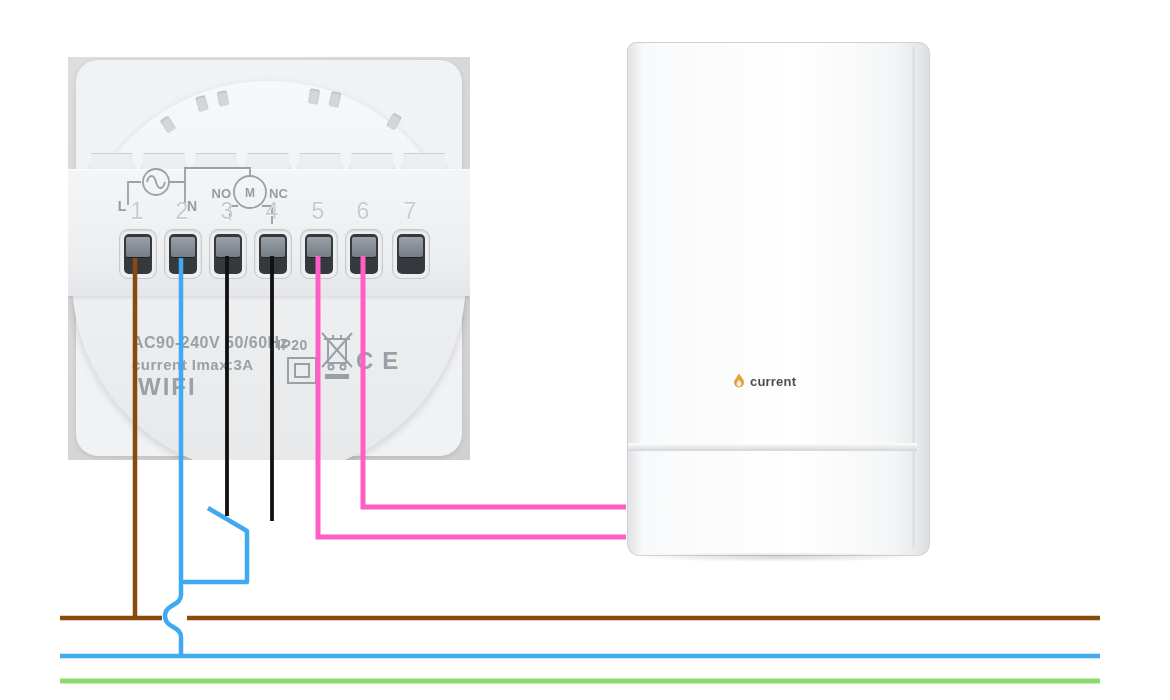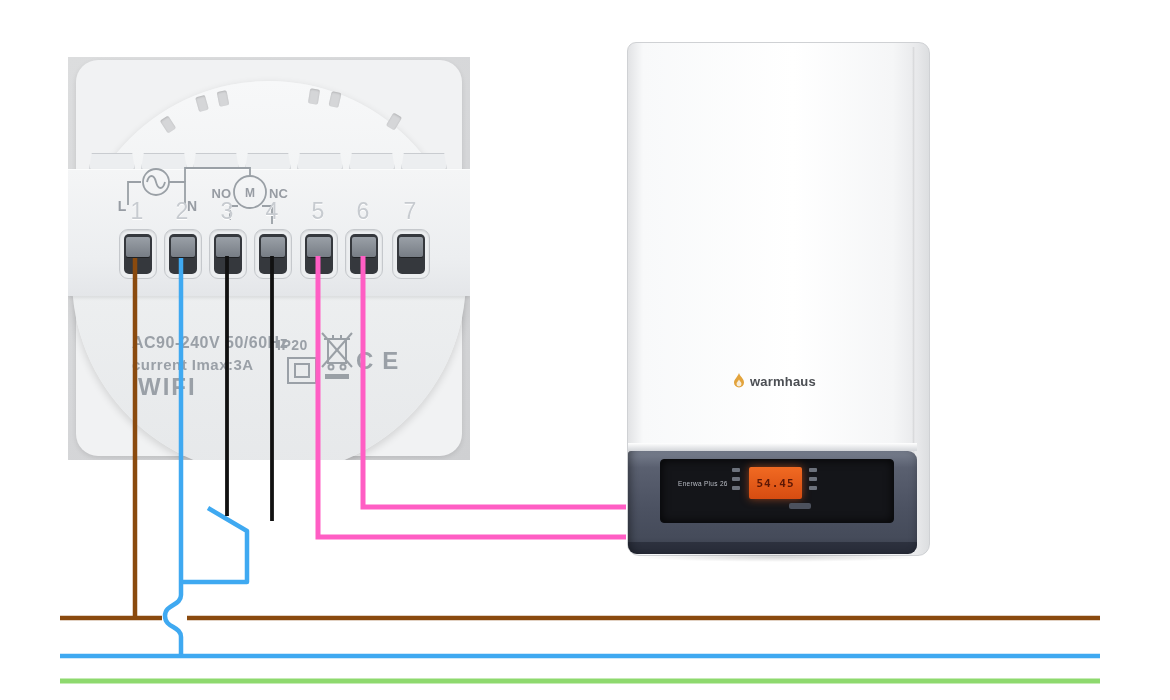--- a/index.html
+++ b/index.html
@@ -180,46 +180,25 @@
   </div>
 
   <div class="abs boiler">
     <div class="abs fold"></div>
 
     <div class="abs logo">
       <svg width="14" height="17" viewBox="0 0 14 17">
         <path d="M7 0 C8 3.5 12 5.5 12 9.5 A5 5 0 0 1 2 9.5 C2 6.5 5.5 4 7 0 Z" fill="#e2a33c"></path>
         <path fill="#f7ecd9" d="M7 6.5 C7.8 8.3 9.5 9 9.5 11 A2.5 2.5 0 0 1 4.5 11 C4.5 9.2 6.2 8.3 7 6.5 Z"></path>
       </svg>
-      <span class="brand">warmhaus</span>
+      <span class="brand">current</span>
     </div>
 
     <div class="abs panel-sep"></div>
 
-    <div class="abs panel">
-      <div class="screen">
-        <div class="model">Enerwa Plus 26</div>
-
-        <div class="btncol" style="left:71px;top:8px;">
-          <span></span>
-            <span></span>
-            <span></span>
-        </div>
-
-        <div class="lcd">54.45</div>
-
-        <div class="btncol" style="left:148px;top:8px;">
-          <span></span>
-            <span></span>
-            <span></span>
-        </div>
-
-        <div class="resetbar"></div>
-      </div>
-    </div>
   </div>
   <div class="abs boiler-shadow"></div>
 
   <svg class="abs wires" width="1170" height="700" viewBox="0 0 1170 700">
     <g fill="none" stroke-linecap="butt">
 
       <path d="M135,258 V616" stroke-width="4.5" stroke="#8a4a0e"></path>
 
       <path d="M60,618 H162 M187,618 H1100" stroke-width="4.5" stroke="#8a4a0e"></path>
 

